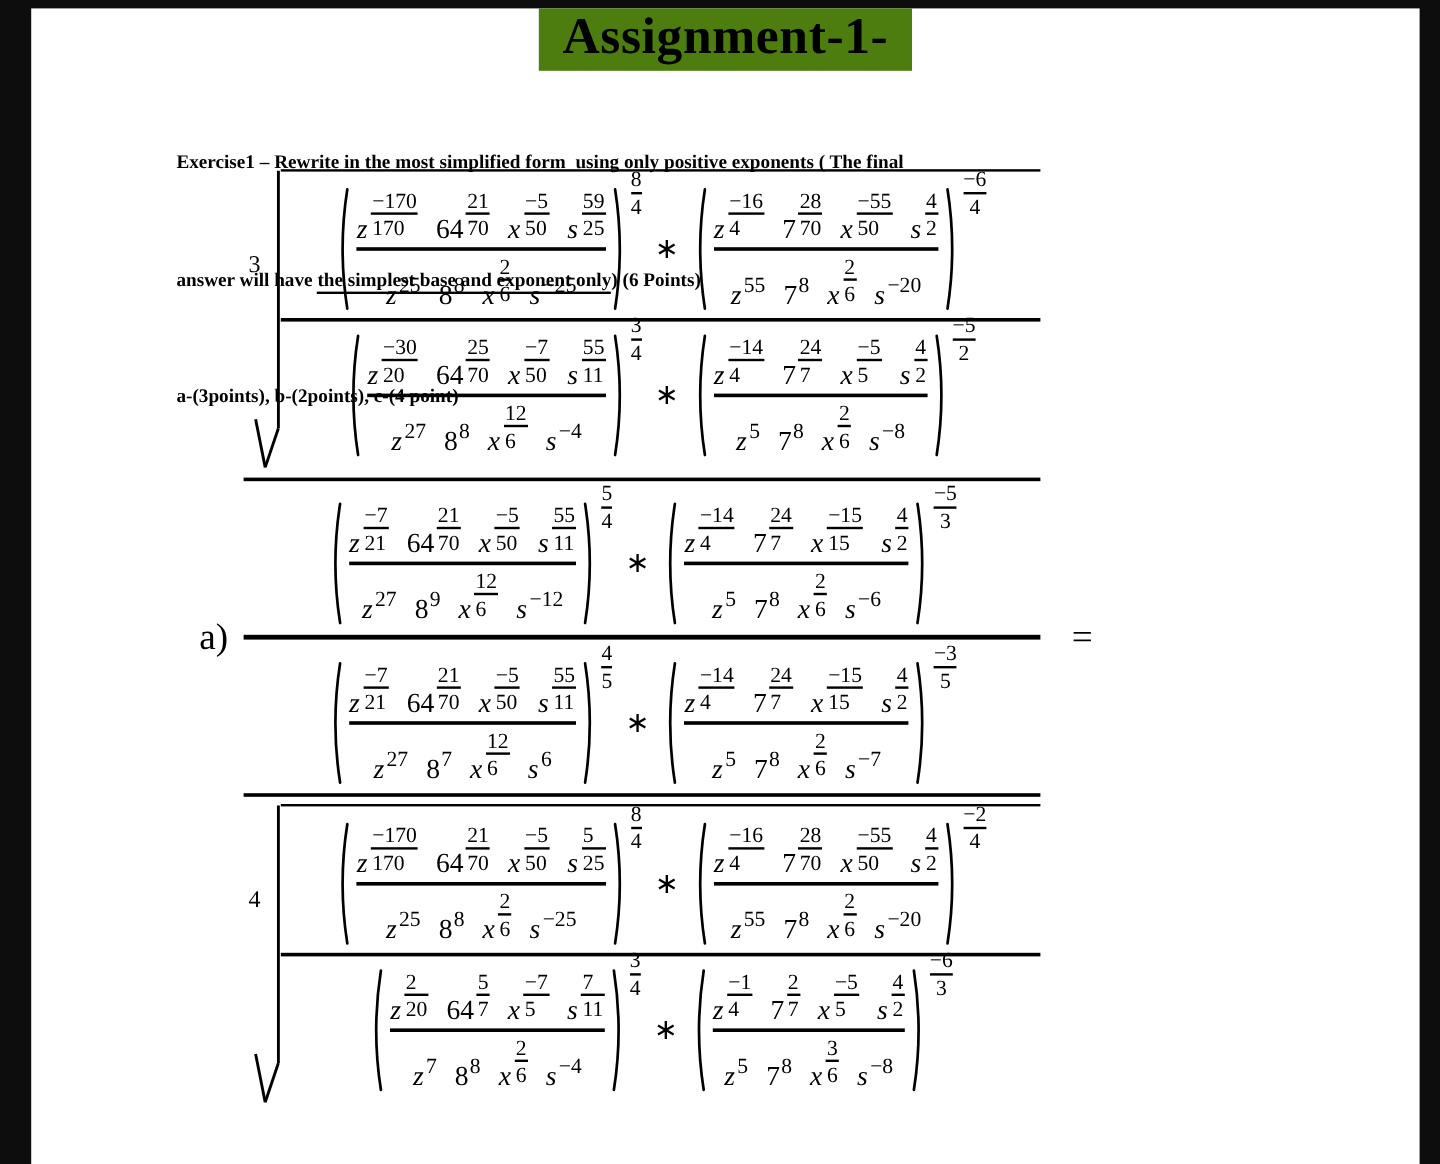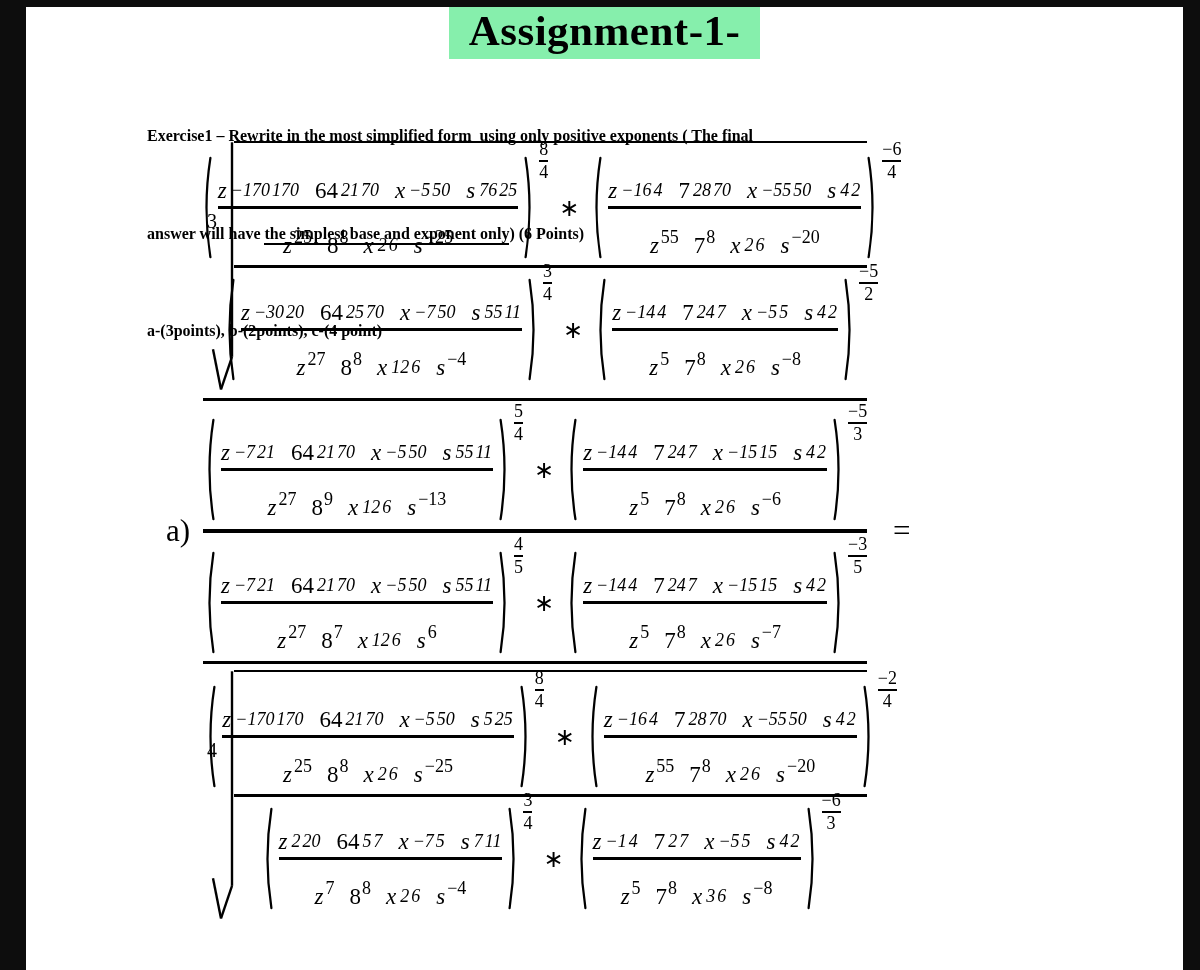--- a/index.html
+++ b/index.html
@@ -8,21 +8,21 @@
     background:#ffffff; color:#000;
     font-family:"Liberation Serif", serif;
     overflow:hidden;
   }
   .border-top   { position:absolute; left:0; top:0; width:1200px; height:7px; background:#0d0d0d; }
   .border-left  { position:absolute; left:0; top:0; width:26px; height:970px; background:#0d0d0d; }
   .border-right { position:absolute; right:0; top:0; width:17px; height:970px; background:#0d0d0d; }
 
   .title-wrap { position:absolute; top:7px; left:26px; right:17px; text-align:center; }
   .title {
-    display:inline-block; background:#86efac; padding:1px 20px 6px;
+    display:inline-block; background:#4d7c0f; padding:1px 20px 6px;
     font-weight:bold; font-size:43px; line-height:1.05; letter-spacing:0.5px;
   }
 
   .header { position:absolute; left:147px; top:55px; width:960px;
     font-weight:bold; font-size:16px; line-height:32.5px; white-space:pre-wrap; }
   .ul { border-bottom:2.2px solid #000; padding-bottom:1px; }
 
   
   .math { position:absolute; left:166px; top:141px; display:flex; align-items:center; }
   .label-a { font-size:31px; margin-right:13px; }
@@ -48,22 +48,22 @@
   .paren  { width:13px; height:105px; flex:none; }
   .pfrac  { display:inline-flex; flex-direction:column; align-items:center; padding:0 5px; }
   .prow   { display:inline-flex; align-items:flex-end; gap:15px; min-height:43px; white-space:nowrap; }
   .pbar   { height:3px; background:#000; align-self:stretch; margin:4px 0 5px; }
 
   .term  { display:inline-flex; align-items:flex-end; }
   .tbase { font-size:23px; line-height:1; }
   .tbase.it { font-style:italic; padding-right:1px; }
   .tsup  { font-size:18px; line-height:1; transform:translateY(-11px); margin-left:1px; }
 
-  .sfrac { display:inline-flex; flex-direction:row; align-items:flex-end;
-           font-size:18px; line-height:1; transform:translateY(-3px); margin-left:2px;font-style:italic; }
+  .sfrac { display:inline-flex; flex-direction:column; align-items:flex-start;
+           font-size:18px; line-height:1; transform:translateY(-3px); margin-left:2px; }
   .sfrac .n { display:block; padding:0 1px; text-align:center; }
   .sfbar { height:1.8px; background:#000; align-self:stretch; margin:1.5px 0; }
 
   .pexp { display:inline-flex; flex-direction:column; align-items:center;
           font-size:18px; line-height:1; align-self:flex-start;
           transform:translateY(-15px); margin-left:3px; }
   .pexp .sfbar { height:2px; }
 
   .star { font-size:24px; margin:0 11px; line-height:1; }
 </style>
@@ -127,21 +127,21 @@
                           <span class="tbase it">x</span>
                           <span class="sfrac">
                             <span class="n">−5</span>
                             <span class="sfbar"></span>
                             <span class="n">50</span>
                           </span>
                         </span>
                         <span class="term">
                           <span class="tbase it">s</span>
                           <span class="sfrac">
-                            <span class="n">76</span>
+                            <span class="n">59</span>
                             <span class="sfbar"></span>
                             <span class="n">25</span>
                           </span>
                         </span>
                       </span>
                       <span class="pbar"></span>
                       <span class="prow">
                         <span class="term">
                           <span class="tbase it">z</span>
                           <span class="tsup">25</span>
@@ -455,21 +455,21 @@
                     <span class="term">
                       <span class="tbase it">x</span>
                       <span class="sfrac">
                         <span class="n">12</span>
                         <span class="sfbar"></span>
                         <span class="n">6</span>
                       </span>
                     </span>
                     <span class="term">
                       <span class="tbase it">s</span>
-                      <span class="tsup">−13</span>
+                      <span class="tsup">−12</span>
                     </span>
                   </span>
                 </span>
                 <svg class="paren" viewBox="0 0 15 106" preserveAspectRatio="none">
                   <path d="M3 3 Q12 53 3 103" fill="none" stroke="#000" stroke-width="2.6" stroke-linecap="round"></path>
                 </svg>
                 <span class="pexp">
                   <span class="n">5</span>
                   <span class="sfbar"></span>
                   <span class="n">4</span>

